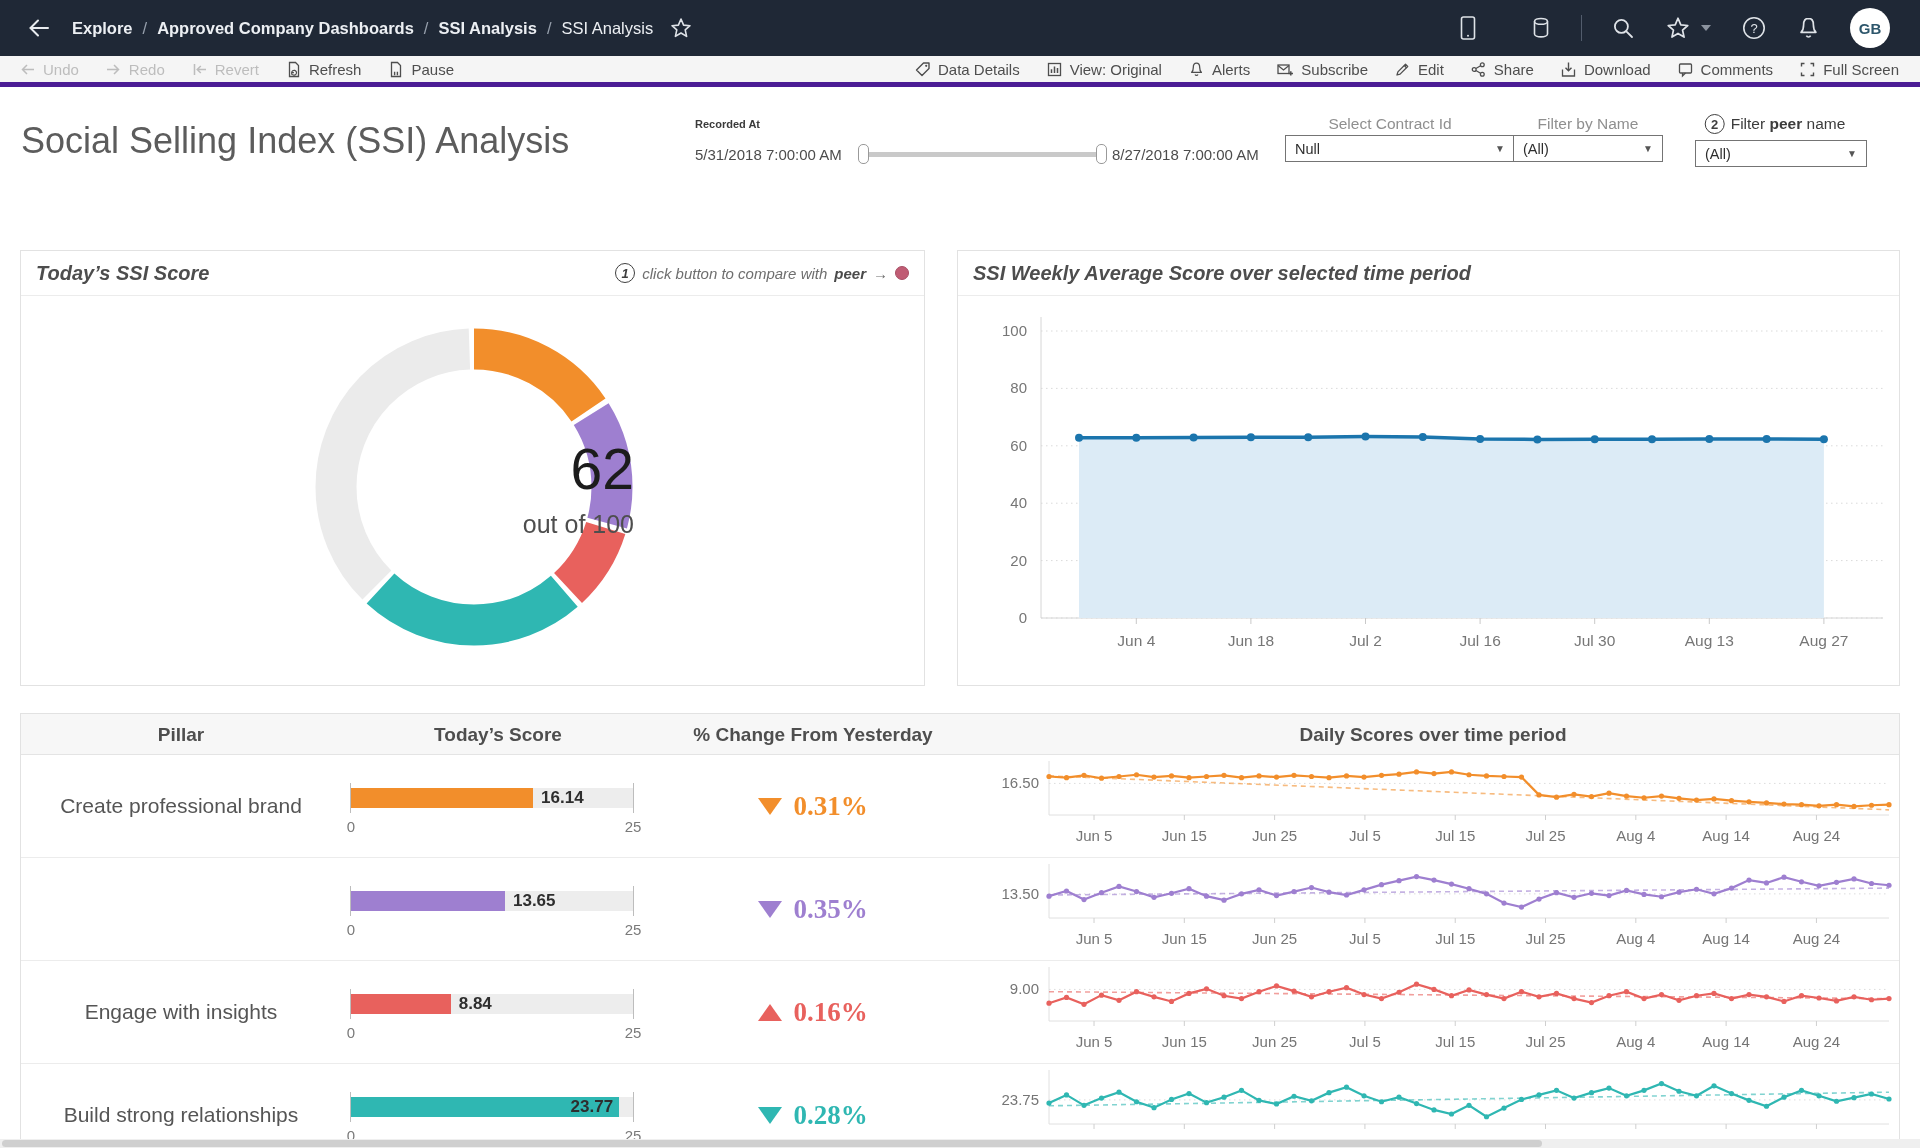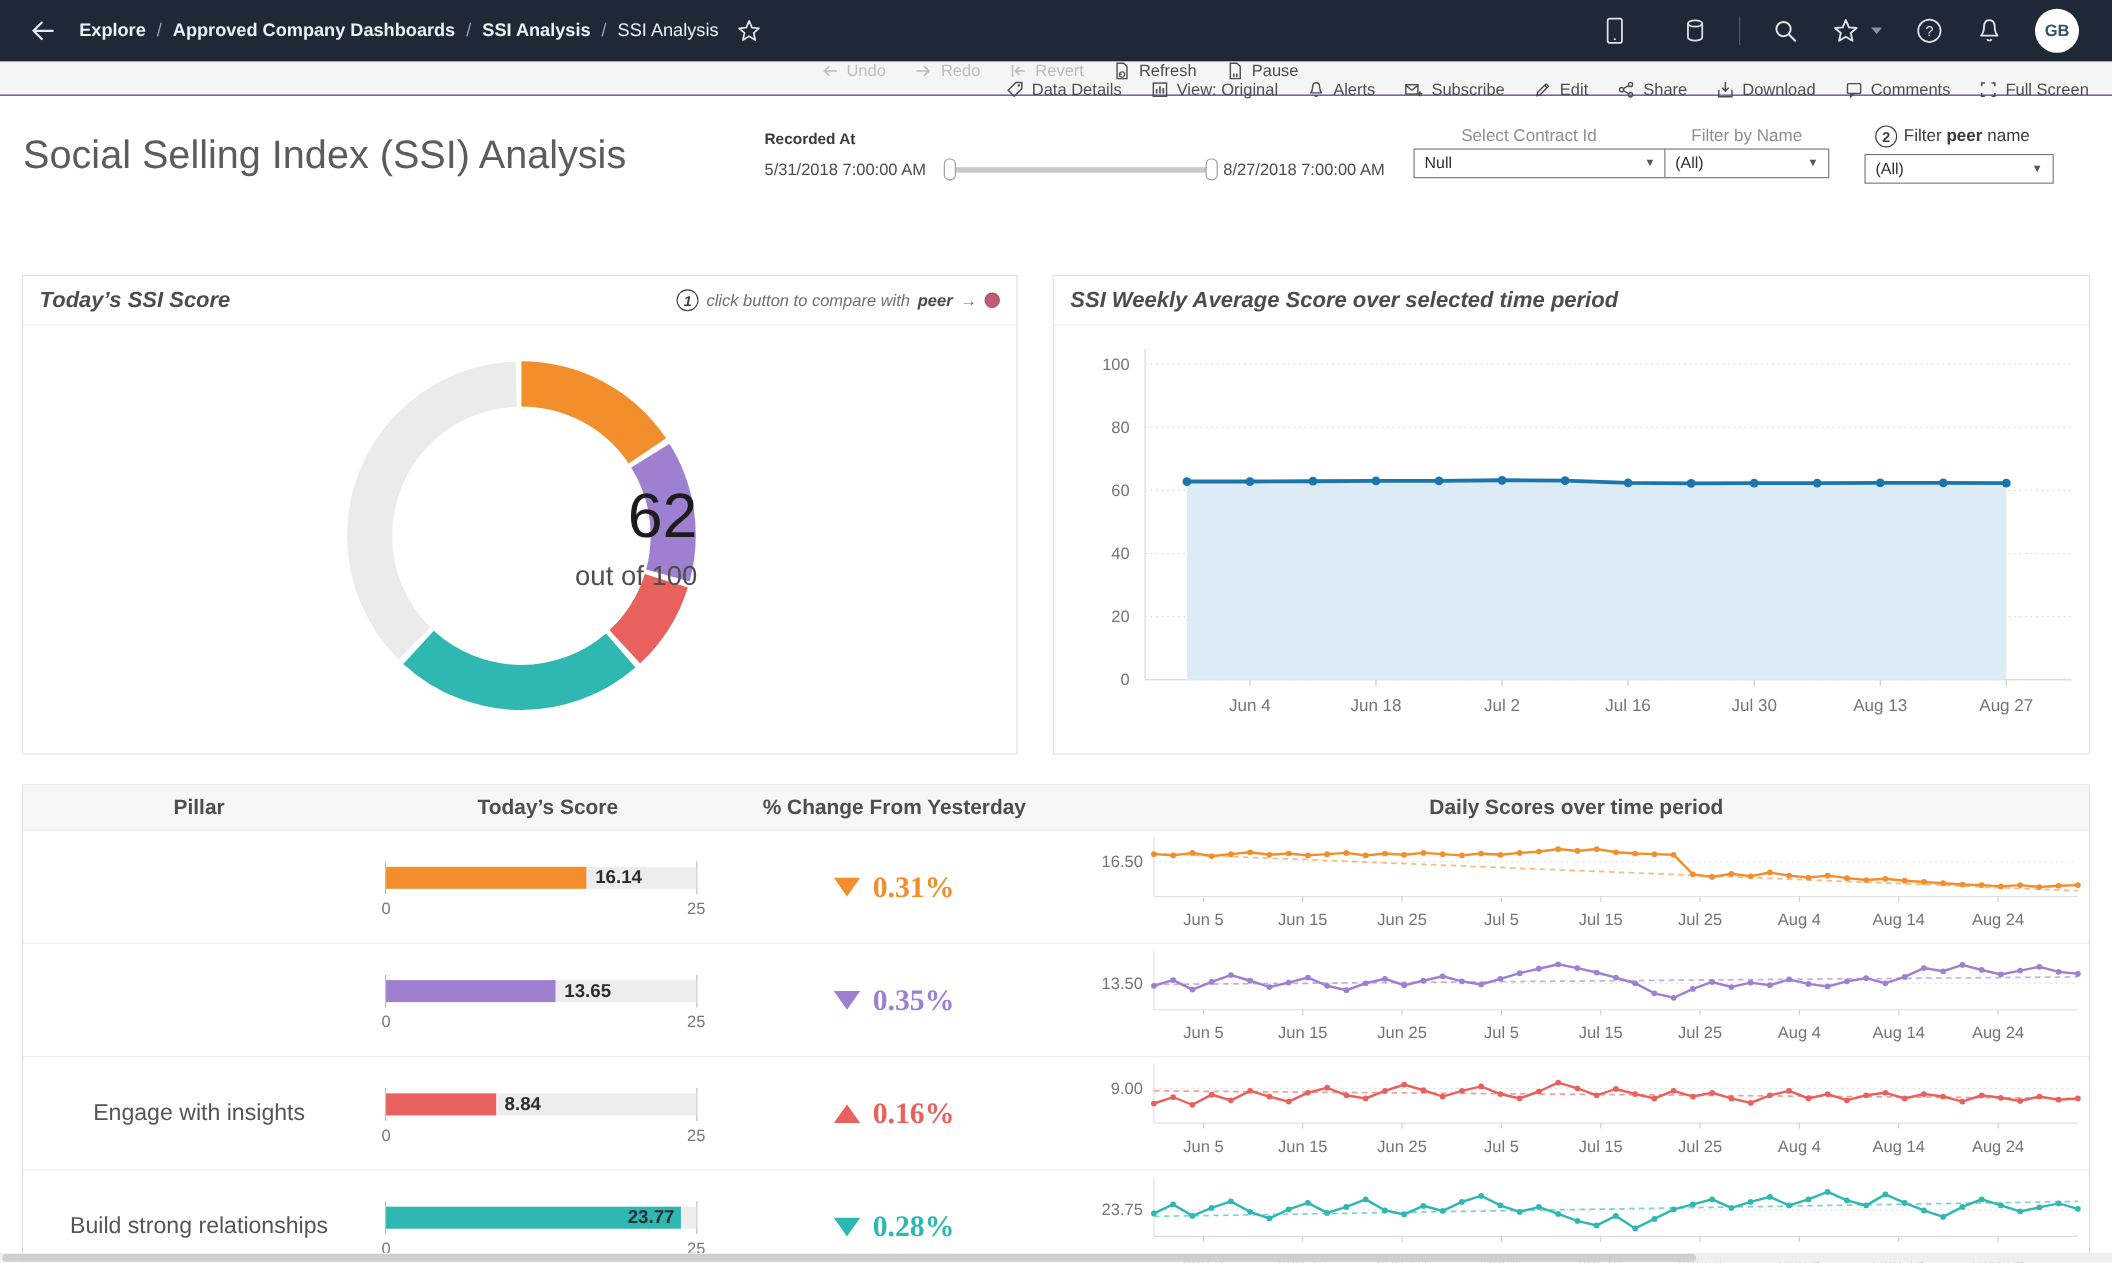--- a/index.html
+++ b/index.html
@@ -14,32 +14,32 @@
   .crumb.current{font-weight:400;}
   .fav-star{margin-left:16px;display:flex;cursor:pointer;}
   .top-icons{margin-left:auto;display:flex;align-items:center;gap:29px;margin-right:30px;}
   .top-icons .icon{display:flex;align-items:center;cursor:pointer;}
   .phone-extra{margin-right:22px;}
   .sep-v{width:1px;height:26px;background:#525c6c;}
   .star-group{display:flex;align-items:center;gap:9px;}
   .avatar{width:40px;height:40px;border-radius:50%;background:#ffffff;color:#2d566b;display:flex;align-items:center;justify-content:center;font-weight:700;font-size:15px;cursor:pointer;}
 
   
-  .toolbar{position:absolute;left:0;top:56px;width:100%;height:31px;background:#f5f5f5;border-bottom:1px solid #4c1d95;display:flex;align-items:center;font-size:15px;color:#4e4e4e;box-sizing:border-box;flex-direction:column;}
+  .toolbar{position:absolute;left:0;top:56px;width:100%;height:31px;background:#f5f5f5;border-bottom:5px solid #4c1d95;display:flex;align-items:center;font-size:15px;color:#4e4e4e;box-sizing:border-box;}
   .tb-left{display:flex;align-items:center;margin-left:6px;}
   .tb-right{display:flex;align-items:center;margin-left:auto;margin-right:8px;}
   .tb-item{display:flex;align-items:center;gap:7px;margin:0 13px;cursor:pointer;white-space:nowrap;}
   .tb-item.disabled{color:#bdbdbd;}
   .tb-item svg{display:block;}
 
   
   .dash-title{position:absolute;left:21px;top:120px;font-size:36px;color:#5c5c5c;}
   .dash-subtitle{position:absolute;left:27px;top:196px;font-size:27px;color:#696969;}
 
-  .rec-label{position:absolute;left:695px;top:118px;font-size:14px;font-weight:700;color:#3a3a3a;}
+  .rec-label{position:absolute;left:695px;top:118px;font-size:11px;font-weight:700;color:#3a3a3a;}
   .rec-start{position:absolute;left:695px;top:146px;font-size:15px;color:#4c4c4c;}
   .rec-end{position:absolute;left:1112px;top:146px;font-size:15px;color:#4c4c4c;}
   .slider-track{position:absolute;left:869px;top:152px;width:228px;height:5px;background:#c9c9c9;cursor:pointer;}
   .slider-handle{position:absolute;top:144px;width:11px;height:20px;background:#fff;border:1px solid #9a9a9a;border-radius:5px;box-sizing:border-box;cursor:pointer;}
   .handle-l{left:858px;}
   .handle-r{left:1096px;}
 
   .f-label{position:absolute;transform:translateX(-50%);font-size:15.5px;color:#8f8f8f;white-space:nowrap;}
   .f-label.dark{color:#3c3c3c;display:flex;align-items:center;gap:6px;}
   .f-label .bold{font-weight:700;}
@@ -373,20 +373,21 @@
 
   <div class="ssi-table">
     <div class="thead">
       <span class="th" style="left:160px;">Pillar</span>
       <span class="th" style="left:477px;">Today’s Score</span>
       <span class="th" style="left:792px;">% Change From Yesterday</span>
       <span class="th" style="left:1412px;">Daily Scores over time period</span>
     </div>
 
     <div class="trow" style="top:41px;">
+      <div class="pillar">Create professional brand</div>
       <div class="bar-wrap">
         <span class="bar-wh wh-l"></span>
         <span class="bar-wh wh-r"></span>
         <div class="bar-track">
             <div class="bar-fill" style="width: 182.059px; background: rgb(242, 142, 43);"></div>
           </div>
         <span class="bar-value" style="left: 190.059px;">16.14</span>
         <span class="bar-axis0">0</span>
         <span class="bar-axis25">25</span>
       </div>

